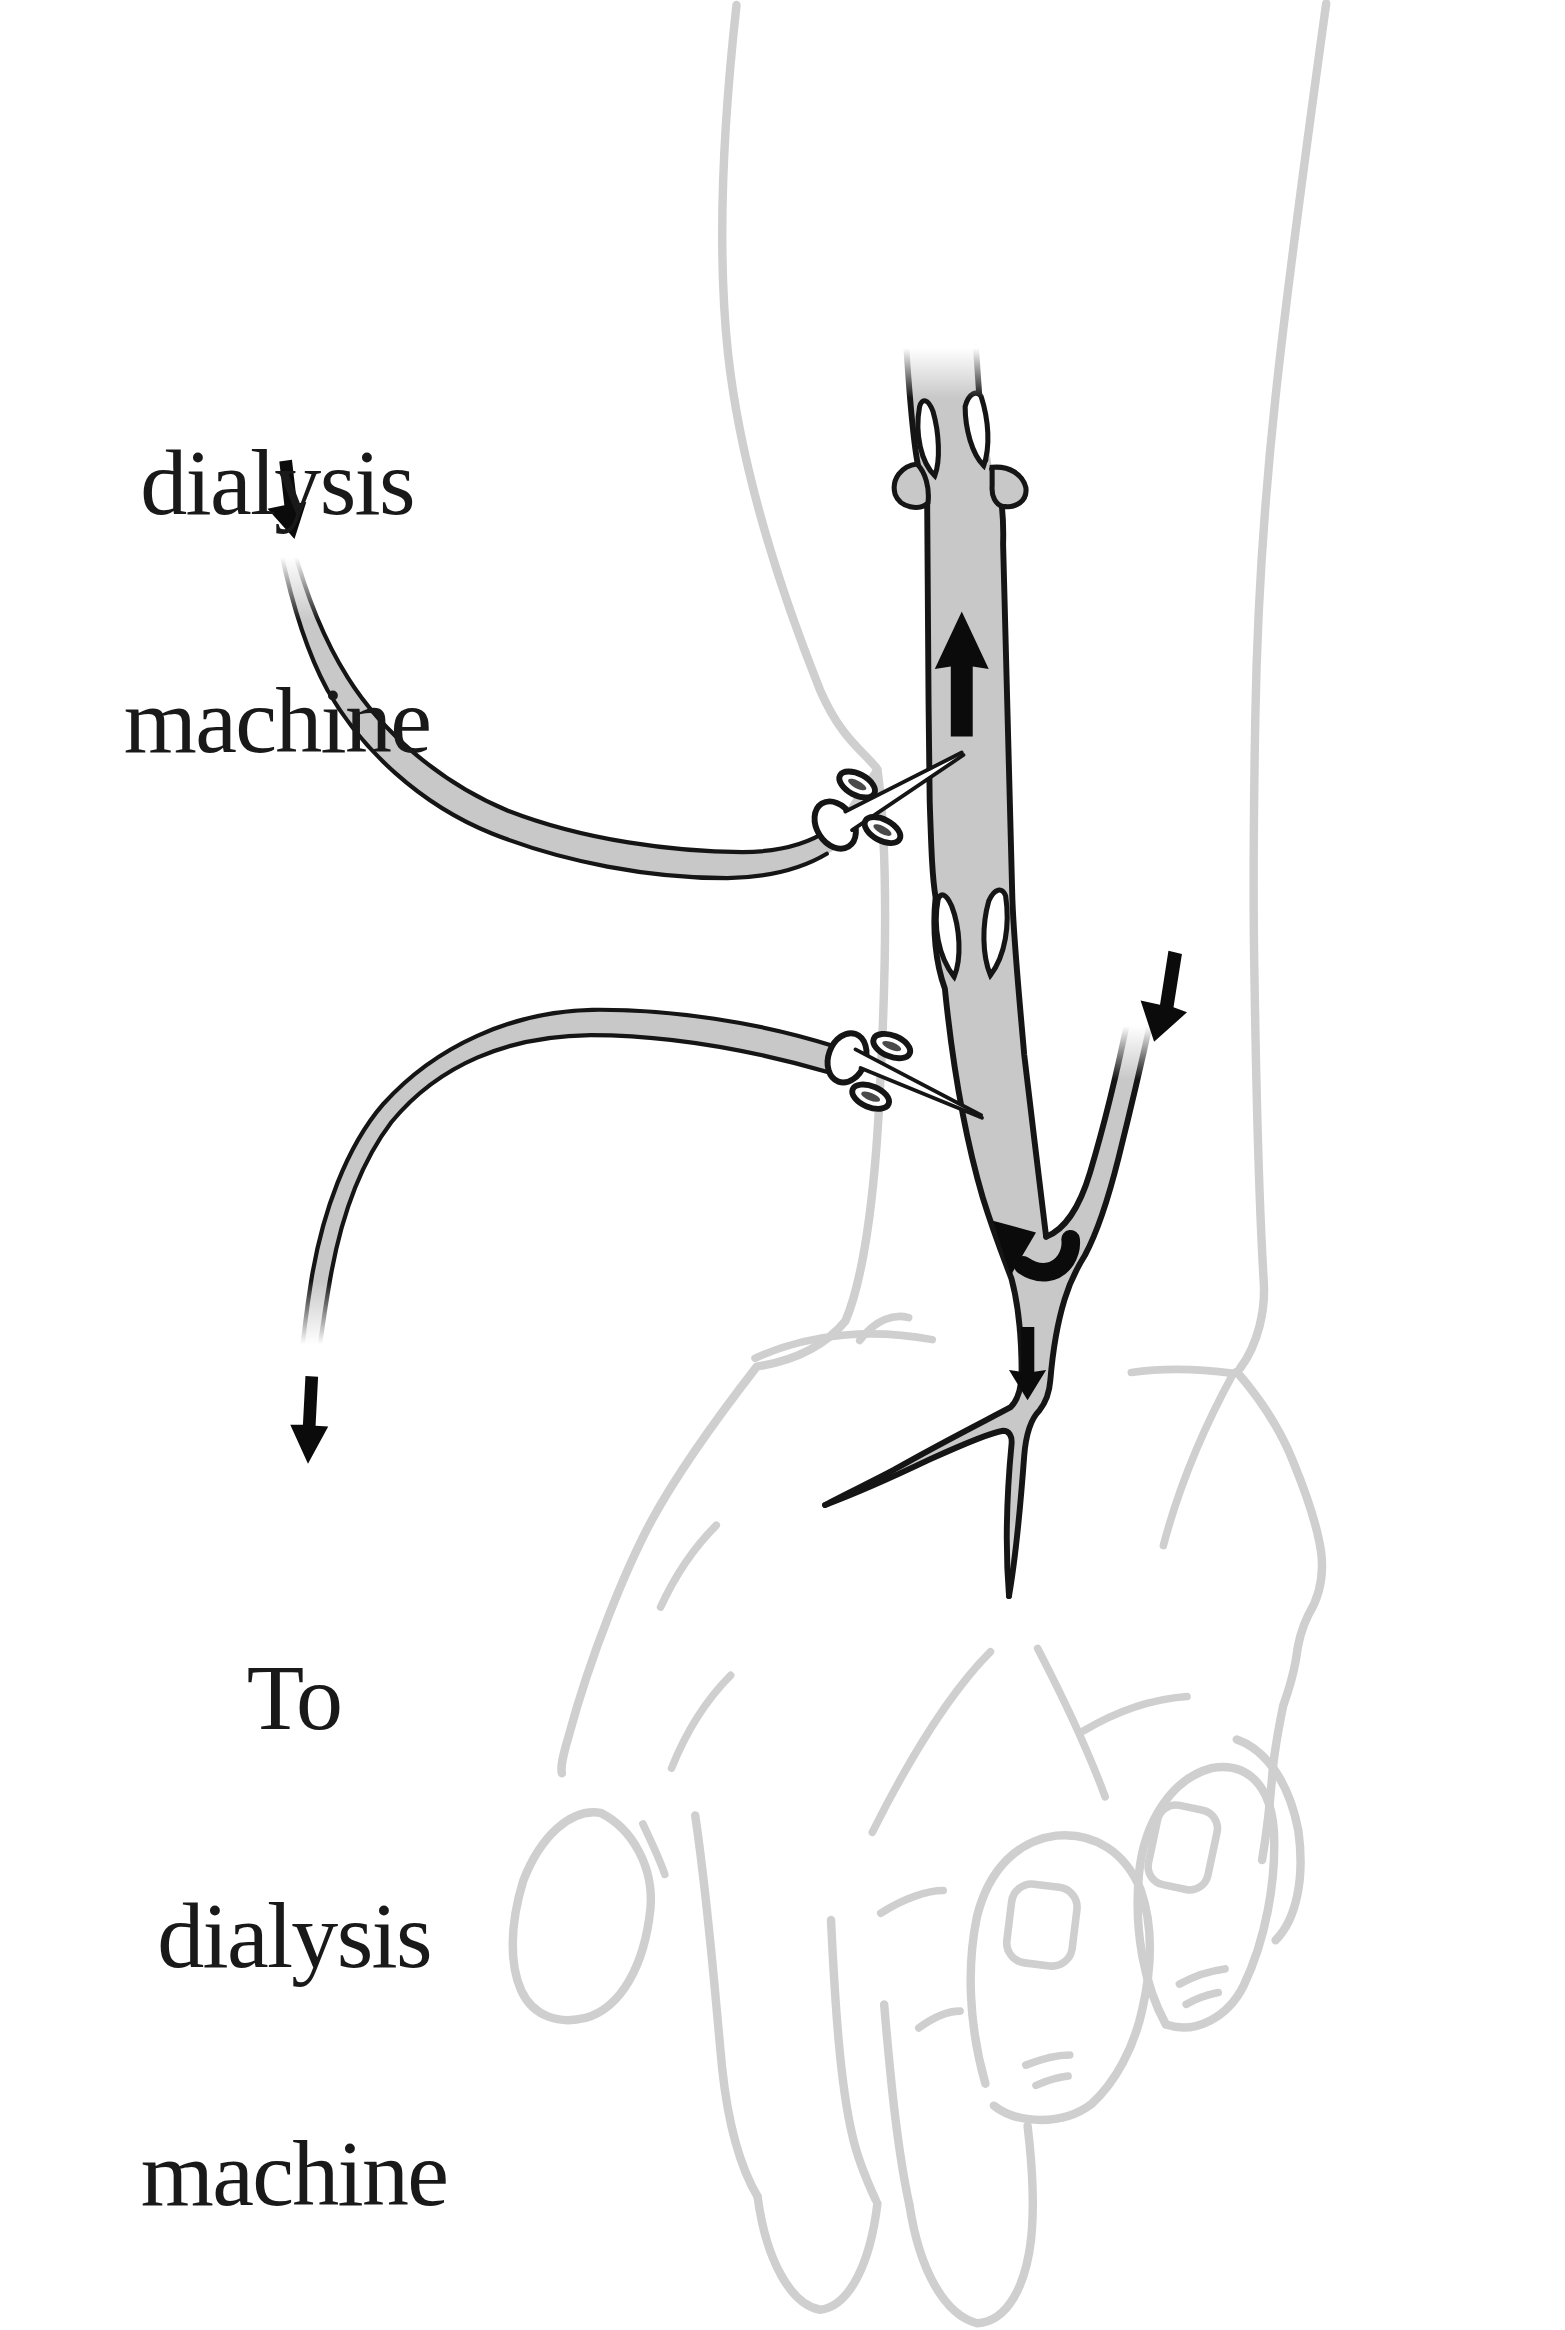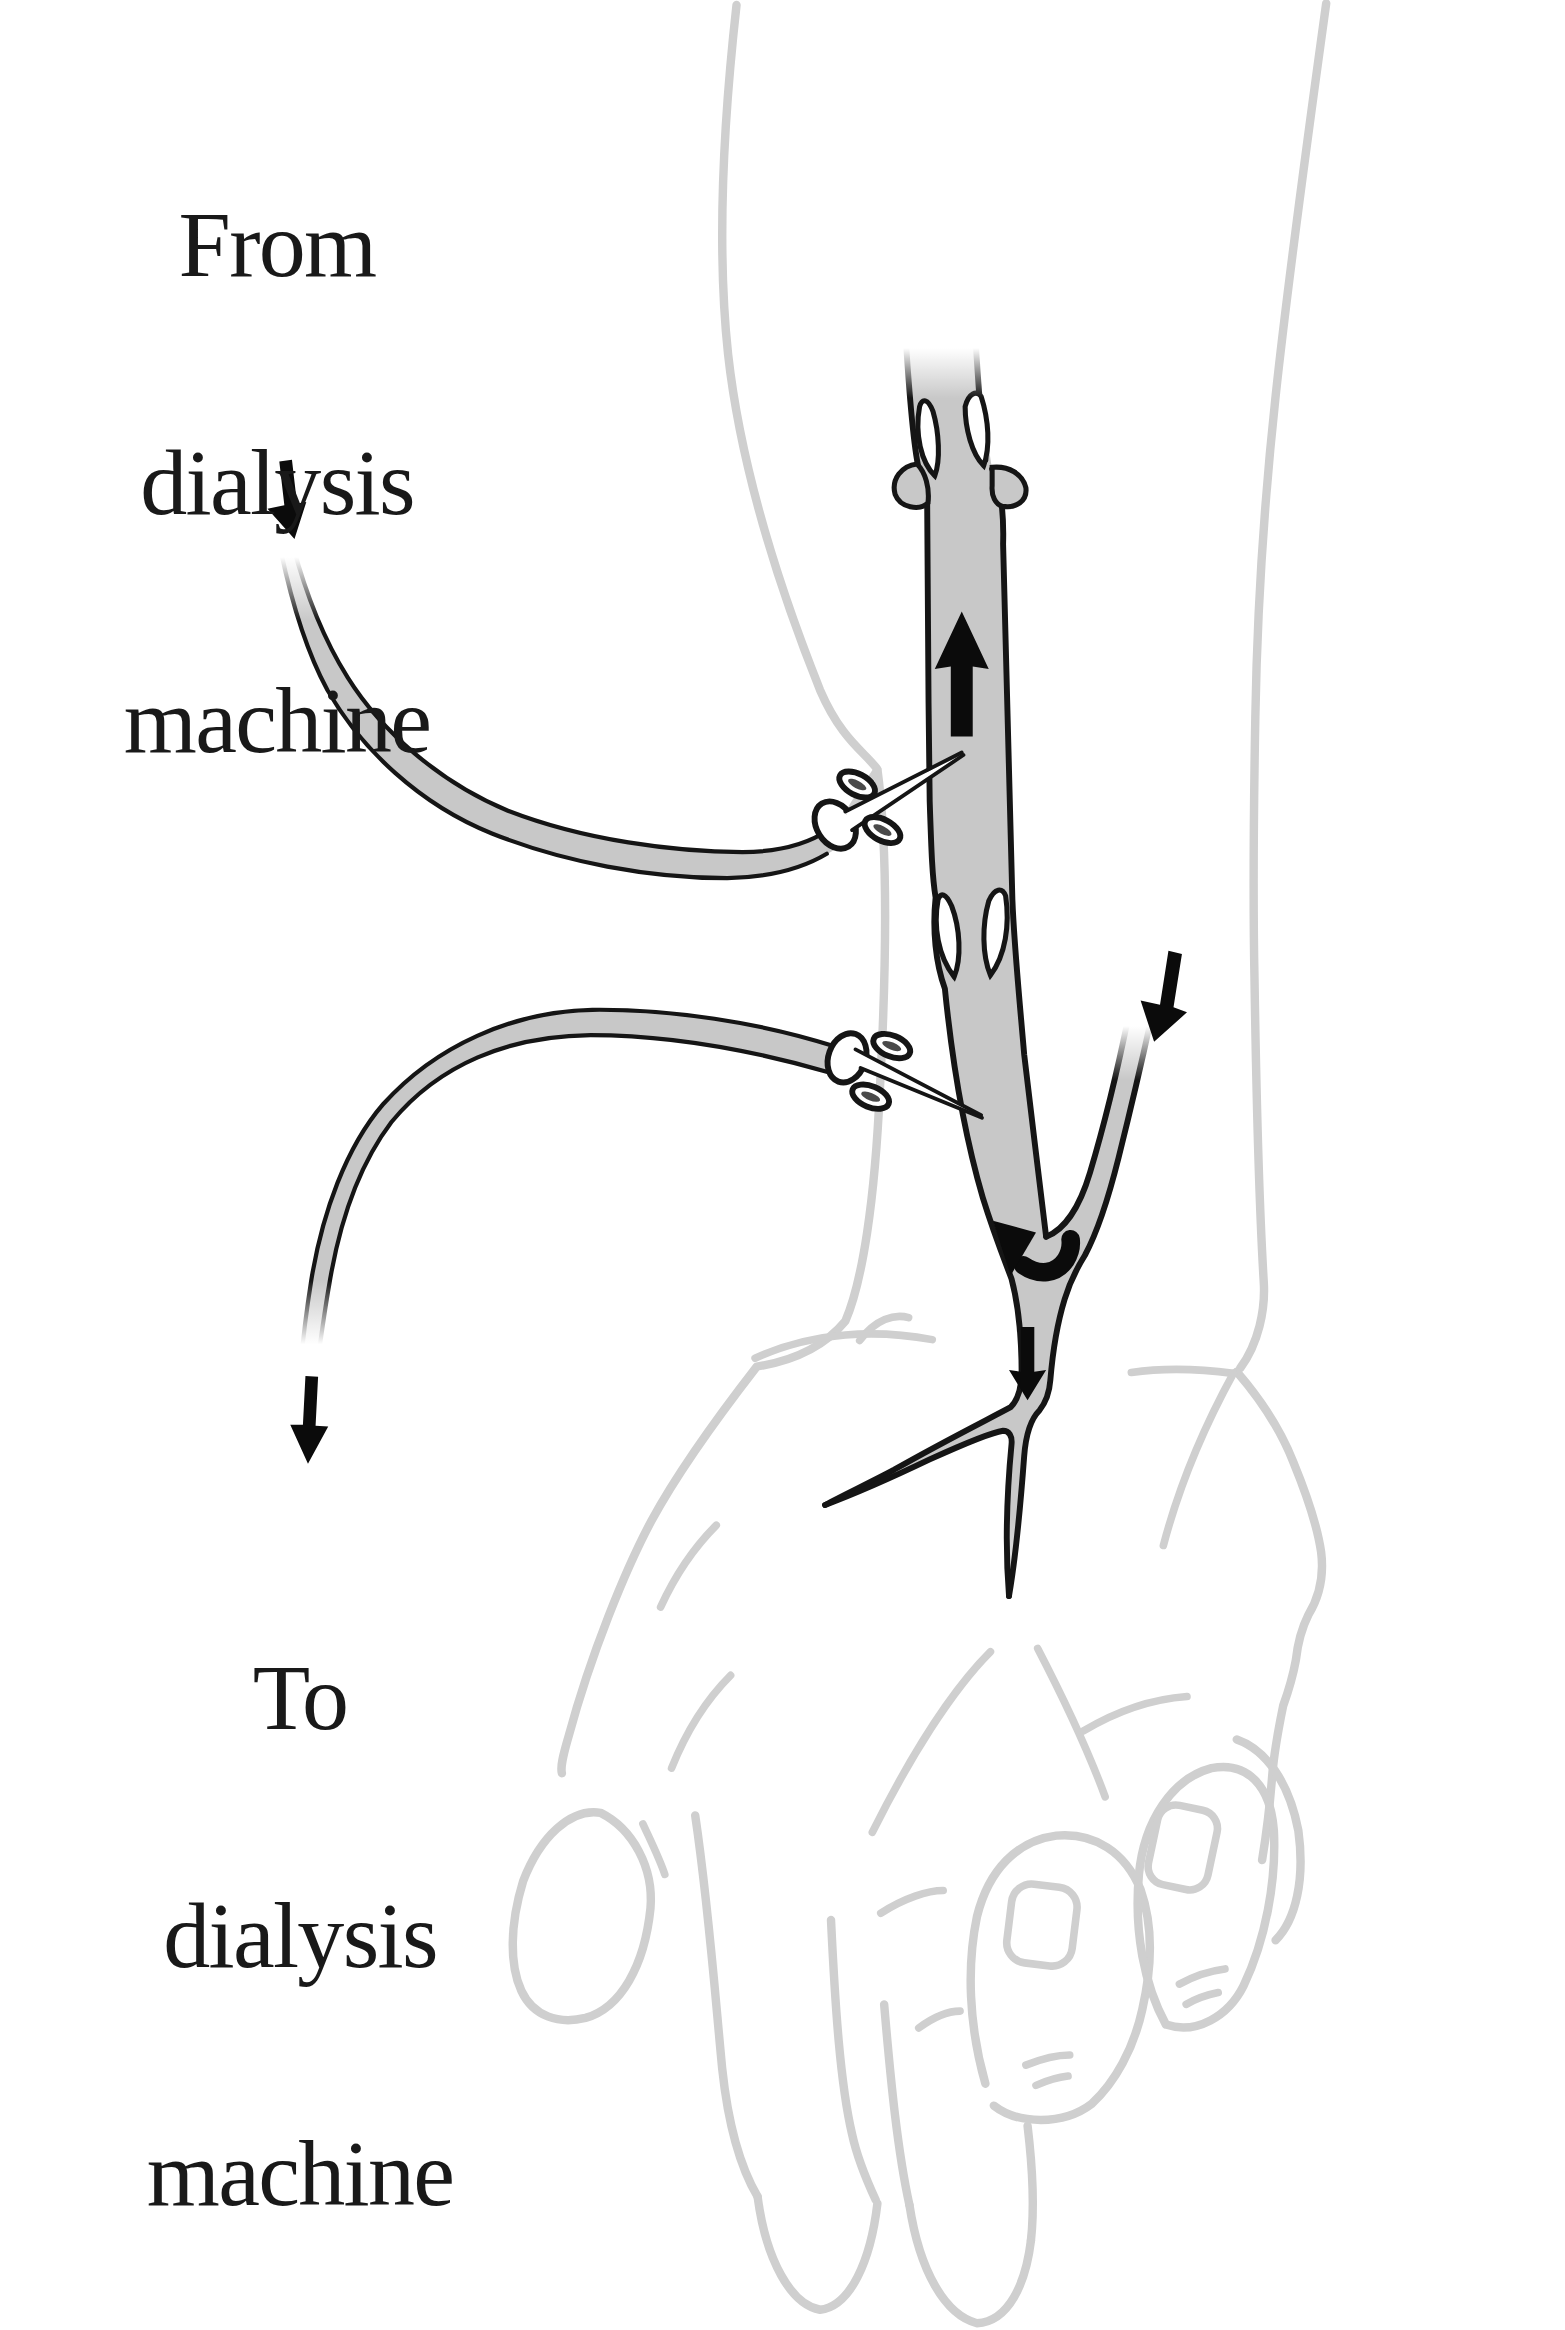--- a/index.html
+++ b/index.html
@@ -3,21 +3,21 @@
 <meta charset="utf-8">
 <style>
   html,body{margin:0;padding:0;background:#ffffff;}
   body{width:1565px;height:2330px;position:relative;overflow:hidden;
        font-family:"Liberation Serif", serif;}
   #stage{position:absolute;left:0;top:0;width:1565px;height:2330px;}
   svg{position:absolute;left:0;top:0;}
   .label{position:absolute;text-align:center;color:#191919;
          font-size:94px;line-height:119px;letter-spacing:-1.7px;white-space:pre-line;}
   #label-from{left:66px;top:66px;width:422px;}
-  #label-to{left:89px;top:1519px;width:422px;}
+  #label-to{left:83px;top:1519px;width:422px;}
   .skin{fill:none;stroke:#cfcfcf;stroke-width:10;stroke-linecap:round;stroke-linejoin:round;}
   .skin-thin{fill:none;stroke:#cfcfcf;stroke-width:9;stroke-linecap:round;}
   .vfill{fill:#c8c8c8;stroke:none;}
   .vline{fill:none;stroke:#151515;stroke-width:7;stroke-linecap:round;stroke-linejoin:round;}
   .pocket{fill:#ffffff;stroke:#151515;stroke-width:6;}
   .ear{fill:#c8c8c8;stroke:#151515;stroke-width:6;}
   .tubefill{fill:#c8c8c8;}
   .tubeline{fill:none;stroke:#151515;stroke-width:5;stroke-linecap:round;}
   .needle-white{fill:#ffffff;}
   .needle-line{fill:none;stroke:#151515;stroke-width:4.5;stroke-linecap:round;}
@@ -231,21 +231,21 @@
     <path class="arrow" d="M 1140,725 L 1172,793 L 1153,790 L 1153,873 L 1127,873 L 1127,790 L 1108,793 Z"></path>
     <path class="arrow" d="M 1385,1127 L 1401,1131 L 1391,1194 L 1407,1200 L 1368,1235 L 1352,1186 L 1375,1191 Z"></path>
     <path class="arrow-tail" d="M 1213,1500 C 1232,1513 1252,1510 1263,1494 C 1268,1486 1270,1477 1269,1469"></path>
     <path class="arrow" d="M 1177,1447 L 1228,1461 L 1198,1512 Z"></path>
     <path class="arrow" d="M 1210,1573 L 1226,1573 L 1226,1626 L 1240,1624 L 1218,1660 L 1196,1624 L 1210,1626 Z"></path>
     <path class="arrow" d="M 362,1631 L 377,1632 L 374,1690 L 389,1691 L 365,1735 L 344,1689 L 359,1689 Z"></path>
   </g>
 </svg>
 
 <div class="label" id="label-from">
-  <span>From</span><br>
+  <br>
   <span>dialysis</span><br>
   <span>machine</span>
 </div>
 <div class="label" id="label-to">
   <span>To</span><br>
   <span>dialysis</span><br>
   <span>machine</span>
 </div>
 </div>
 

